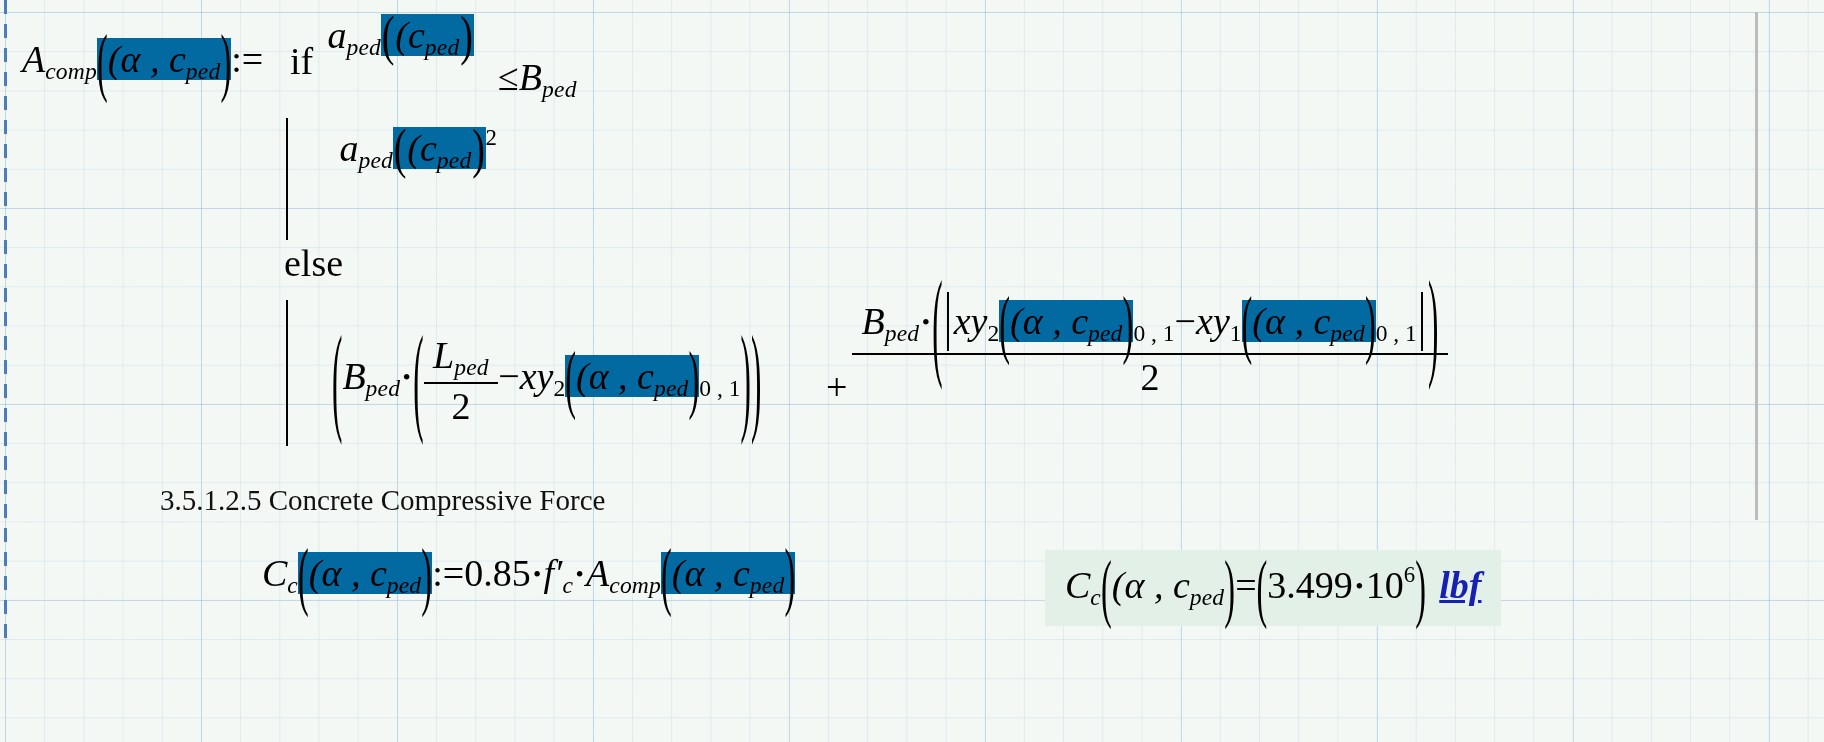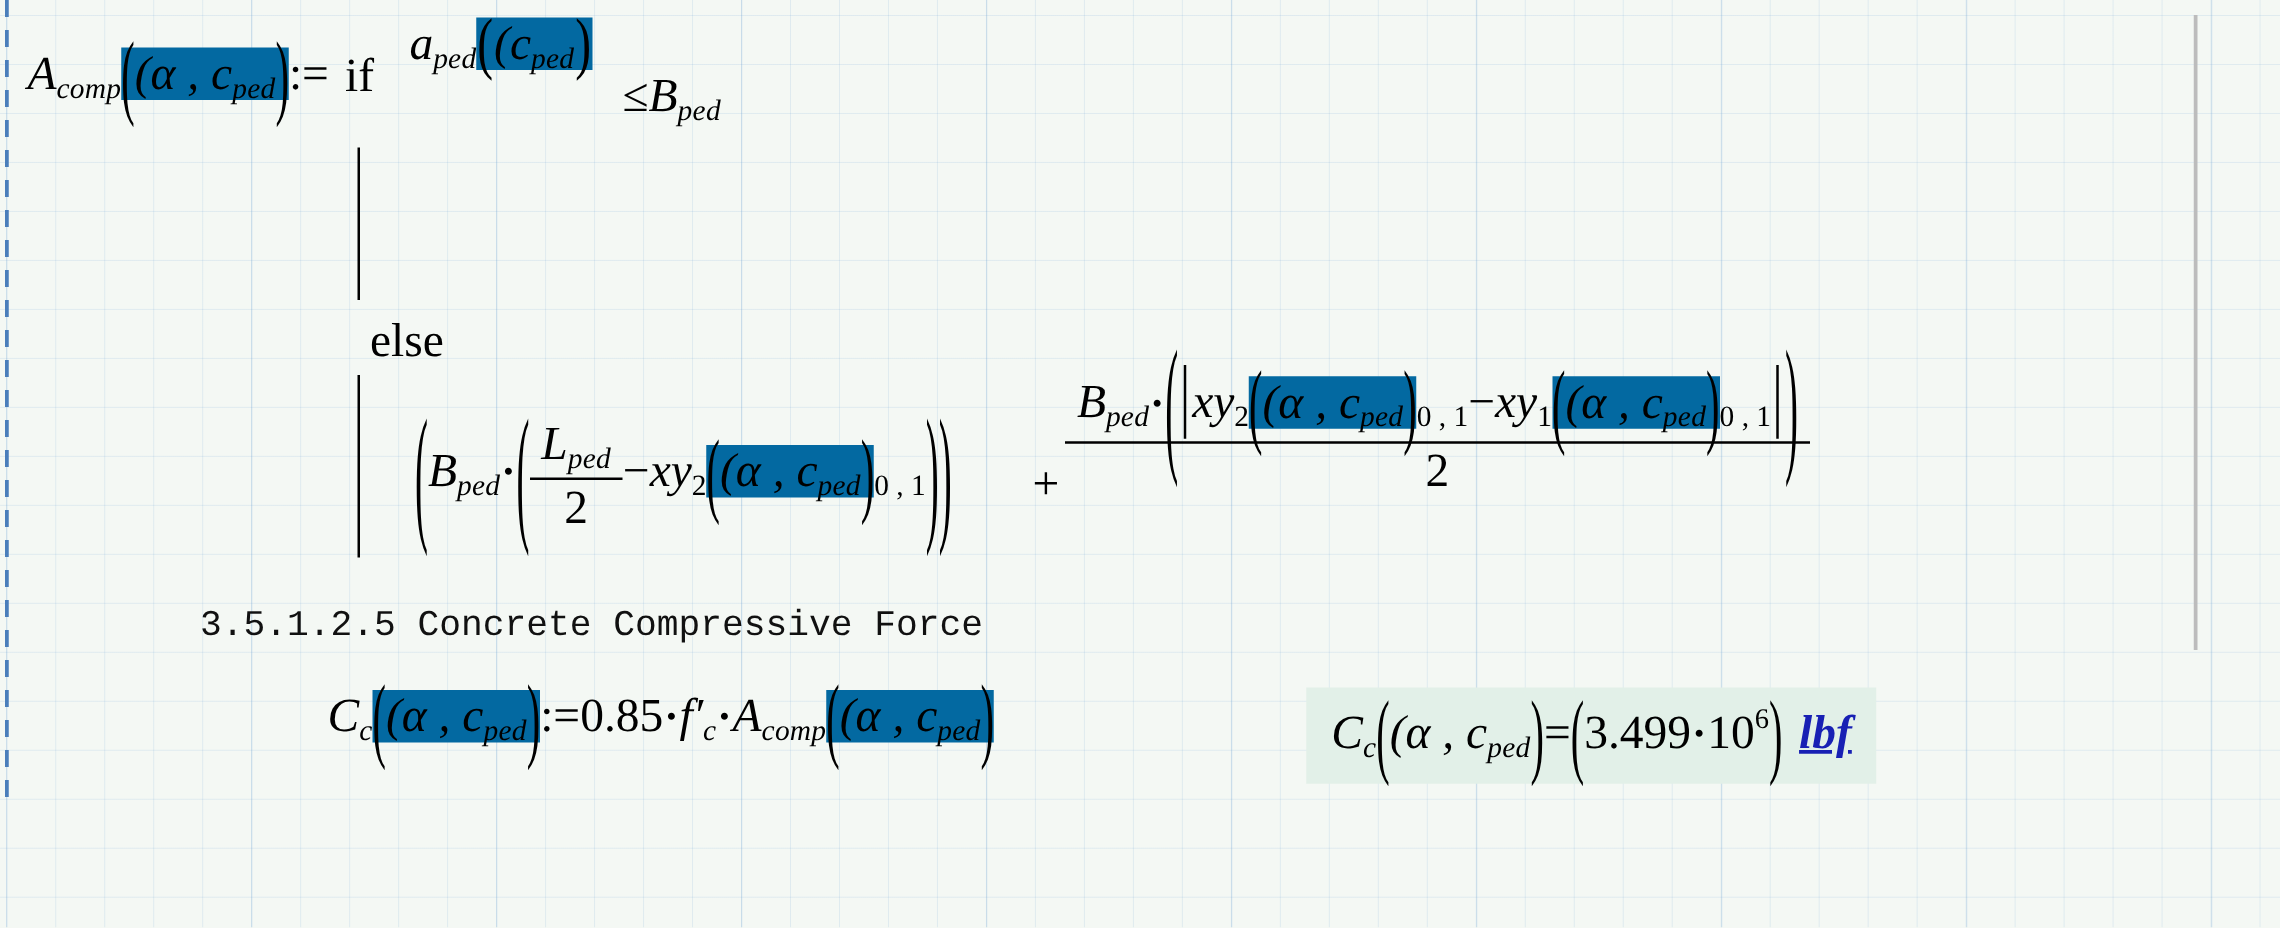--- a/index.html
+++ b/index.html
@@ -51,36 +51,36 @@
   .frac{display:inline-block;vertical-align:middle;text-align:center;line-height:1;}
   .frac .num{display:block;padding:0 .25em 2px;}
   .frac .den{display:block;padding:3px .25em 0;border-top:2.5px solid #000;}
 
   
   .dbar{display:inline-block;width:0;border-left:2.5px solid #000;box-shadow:5px 0 0 -2.5px #000;}
 
   
   .abs{position:absolute;}
   #eq-head{left:22px;top:40px;}
-  #if-kw{left:276px;top:42px;}
+  #if-kw{left:290px;top:42px;}
   #cond-frac{left:318px;top:16px;}
   #le-b{left:498px;top:58px;}
 
   #bar1{left:286px;top:118px;height:122px;}
   #branch1{left:330px;top:127px;}
 
-  #else-kw{left:284px;top:254px;margin-left:12px;}
+  #else-kw{left:284px;top:244px;}
 
   #bar2{left:286px;top:300px;height:146px;}
   #branch2{left:332px;top:336px;}
 
   #plus{left:826px;top:368px;}
   #big-frac{left:852px;top:292px;}
 
-  #heading{left:160px;top:484px;font-family:Liberation Mono, monospace;font-size:29px;color:#111;}
+  #heading{left:160px;top:484px;font-family:Liberation Serif, serif;font-size:29px;color:#111;}
 
   #eq-def{left:262px;top:554px;}
   #result-box{
     left:1045px;top:550px;
     background:#e2f0e8;padding:14px 20px 16px;
   }
   #result-box .unit{color:#1820b4;font-weight:bold;font-style:italic;font-family:"Liberation Serif",serif;padding-left:.35em;text-decoration:underline;}
 </style>
 </head>
 <body>
@@ -101,20 +101,21 @@
   </span>
 </div>
 
 <div class="abs math" id="le-b">
   <span class="up">≤</span><span class="it">B</span><span class="sub">ped</span>
 </div>
 
 <div class="abs dbar" id="bar1"></div>
 <div class="abs math" id="branch1">
   <span class="frac">
+    <span class="num"><span class="it">a</span><span class="sub">ped</span><span class="hl"><span class="paren">(</span><span class="it">(c</span><span class="sub">ped</span><span class="paren">)</span></span><span class="sup">2</span></span>
   </span>
 </div>
 
 <div class="abs math up" id="else-kw">else</div>
 
 <div class="abs dbar" id="bar2"></div>
 <div class="abs math" id="branch2">
   <span class="parenhuge">(</span><span class="it">B</span><span class="sub">ped</span><span class="dot">•</span><span class="parenhuge">(</span><span class="frac"><span class="num"><span class="it">L</span><span class="sub">ped</span></span><span class="den">2</span></span><span class="up">−</span><span class="it">xy</span><span class="subn">2</span><span class="hl"><span class="parenbig">(</span><span class="it">(α , c</span><span class="sub">ped</span><span class="parenbig">)</span></span><span class="subn">0 , 1</span><span class="parenhuge">)</span><span class="parenhuge">)</span>
 </div>
 

